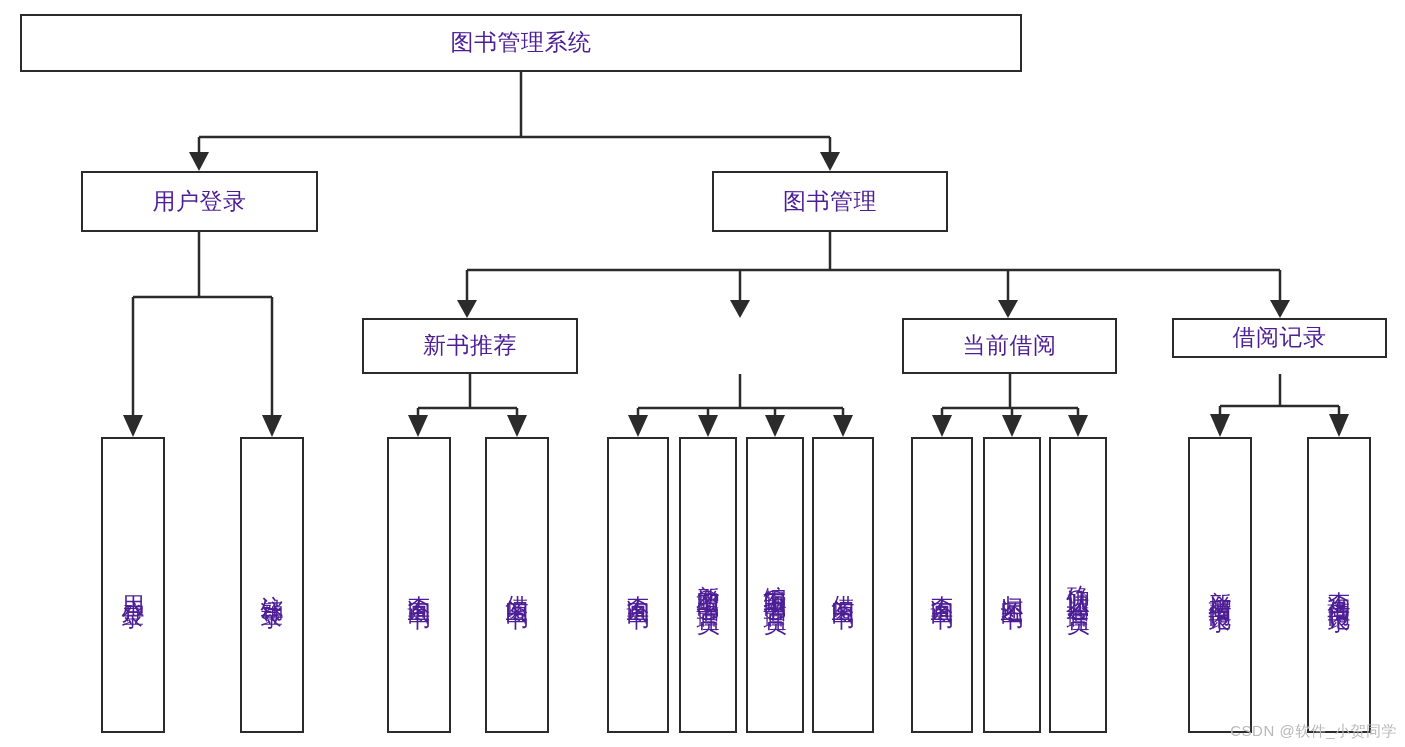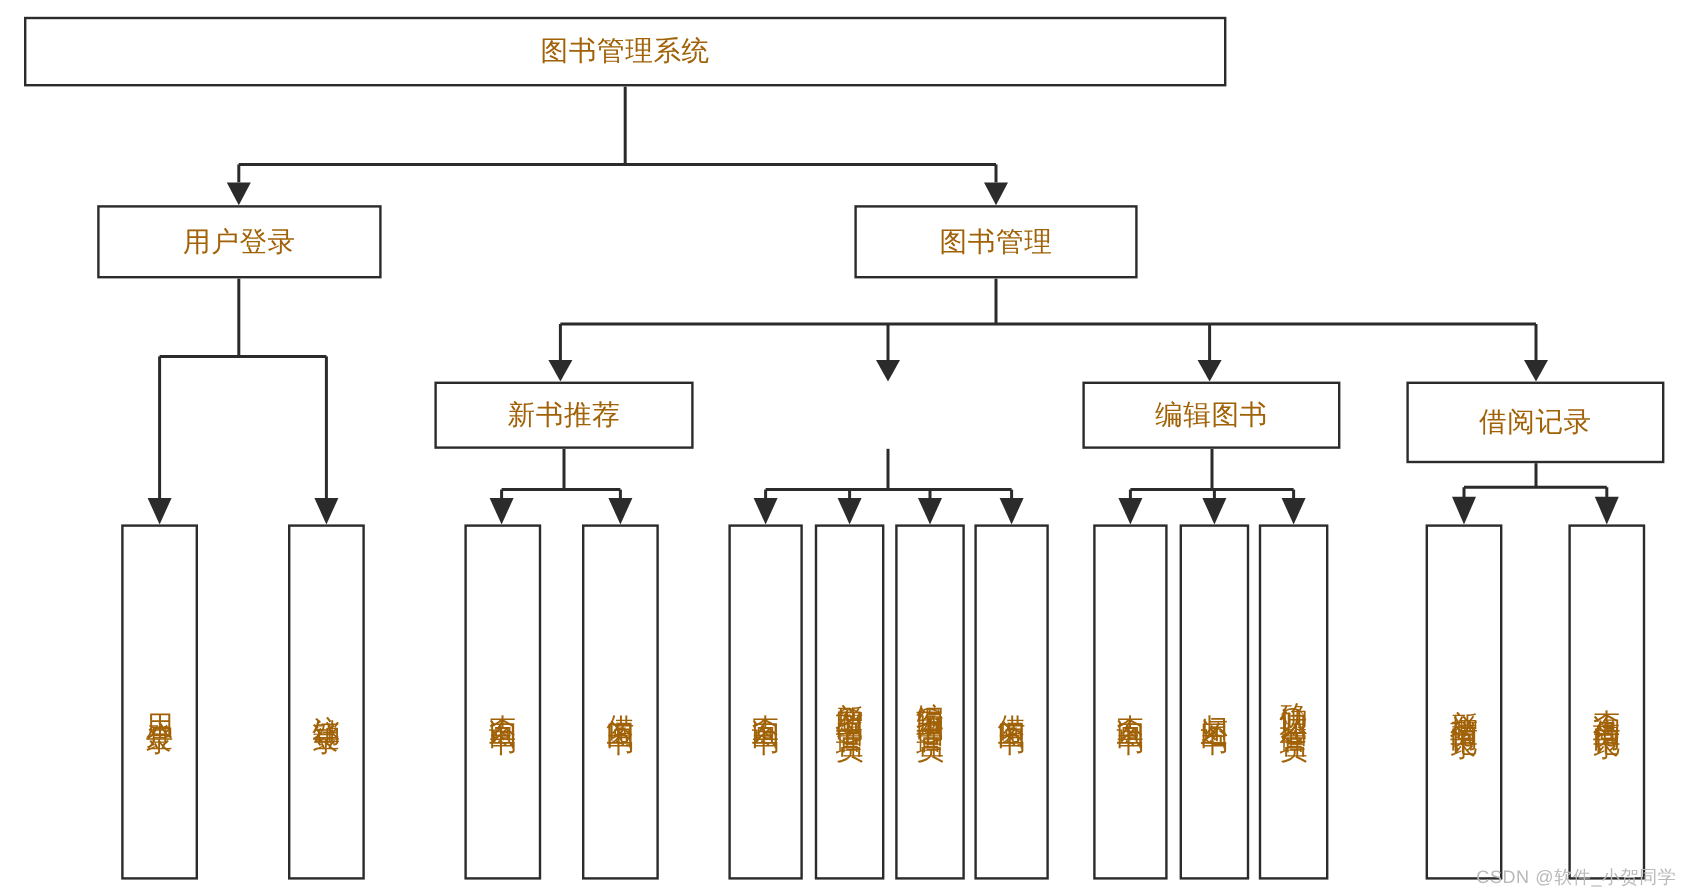--- a/index.html
+++ b/index.html
@@ -27,21 +27,21 @@
   .node-box {
     position: absolute;
     box-sizing: border-box;
     border: 2px solid #2b2b2b;
     background: #ffffff;
     display: flex;
     align-items: center;
     justify-content: center;
   }
   .node-label {
-    color: #a16207;
+    color: #4c1d95;
     text-align: center;
     line-height: 1.12;
     white-space: pre;
     letter-spacing: 0.5px;
   }
   .node-horizontal .node-label {
     font-size: 23px;
   }
   .node-vertical {
     align-items: center;
@@ -156,23 +156,23 @@
     <span class="node-label">用户登录</span>
   </div>
   <div class="node-box node-horizontal" style="left:712px; top:171px; width:236px; height:61px;">
     <span class="node-label">图书管理</span>
   </div>
 
   <div class="node-box node-horizontal" style="left:362px; top:318px; width:216px; height:56px;">
     <span class="node-label">新书推荐</span>
   </div>
   <div class="node-box node-horizontal" style="left:902px; top:318px; width:215px; height:56px;">
-    <span class="node-label">编辑图书</span>
-  </div>
-  <div class="node-box node-horizontal" style="left:1172px; top:318px; width:215px; height:68px;">
+    <span class="node-label">当前借阅</span>
+  </div>
+  <div class="node-box node-horizontal" style="left:1172px; top:318px; width:215px; height:40px;">
     <span class="node-label">借阅记录</span>
   </div>
 
   <div class="node-box node-vertical" style="left:101px; top:437px; width:64px; height:296px;">
     <span class="node-label">用户登录</span>
   </div>
   <div class="node-box node-vertical" style="left:240px; top:437px; width:64px; height:296px;">
     <span class="node-label">注销登录</span>
   </div>
   <div class="node-box node-vertical" style="left:387px; top:437px; width:64px; height:296px;">

